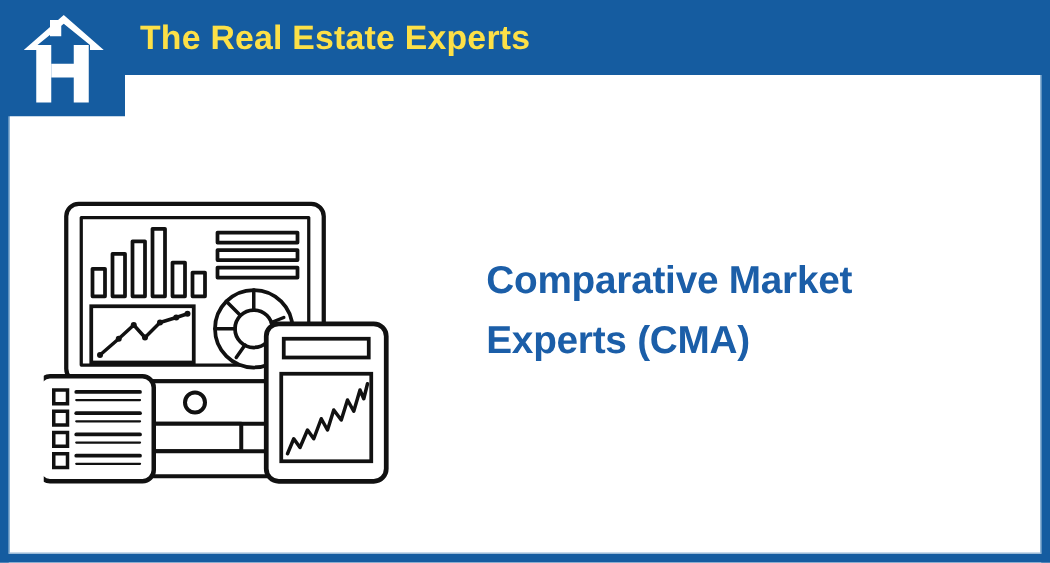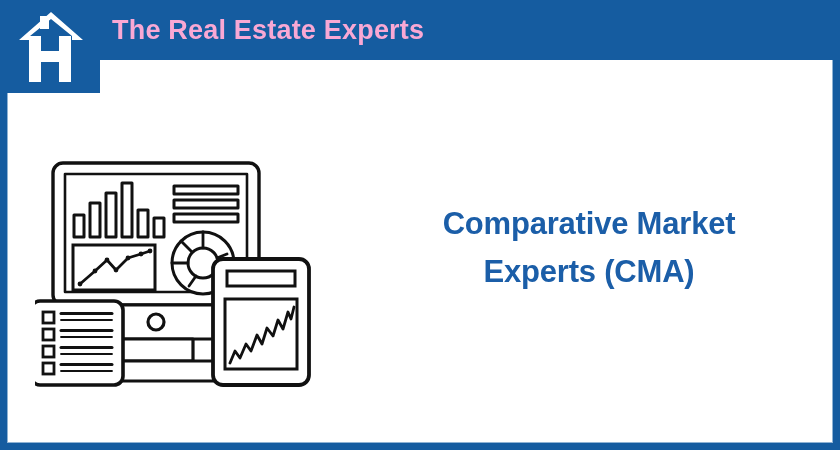--- a/index.html
+++ b/index.html
@@ -55,21 +55,21 @@
     width: 840px;
     height: 60px;
     background: #155CA0;
   }
   .header-title {
     position: absolute;
     left: 112px;
     top: 0;
     height: 44px;
     line-height: 60px;
-    color: #f9a8d4;
+    color: #fde047;
     font-size: 27px;
     font-weight: 600;
     letter-spacing: 0.2px;
     white-space: nowrap;
   }
 
   
   .logo-tile {
     position: absolute;
     left: 0;
@@ -106,21 +106,20 @@
   .headline {
     position: absolute;
     left: 382px;
     top: 140px;
     width: 400px;
     color: #1B5EA8;
     font-size: 31px;
     font-weight: bold;
     line-height: 1.55;
     letter-spacing: -0.2px;
-    text-align: center;
   }
   .headline .line { display: block; }
 </style>
 </head>
 <body>
 
 <div class="page">
 
   <div class="frame-left"></div>
   <div class="frame-right"></div>

